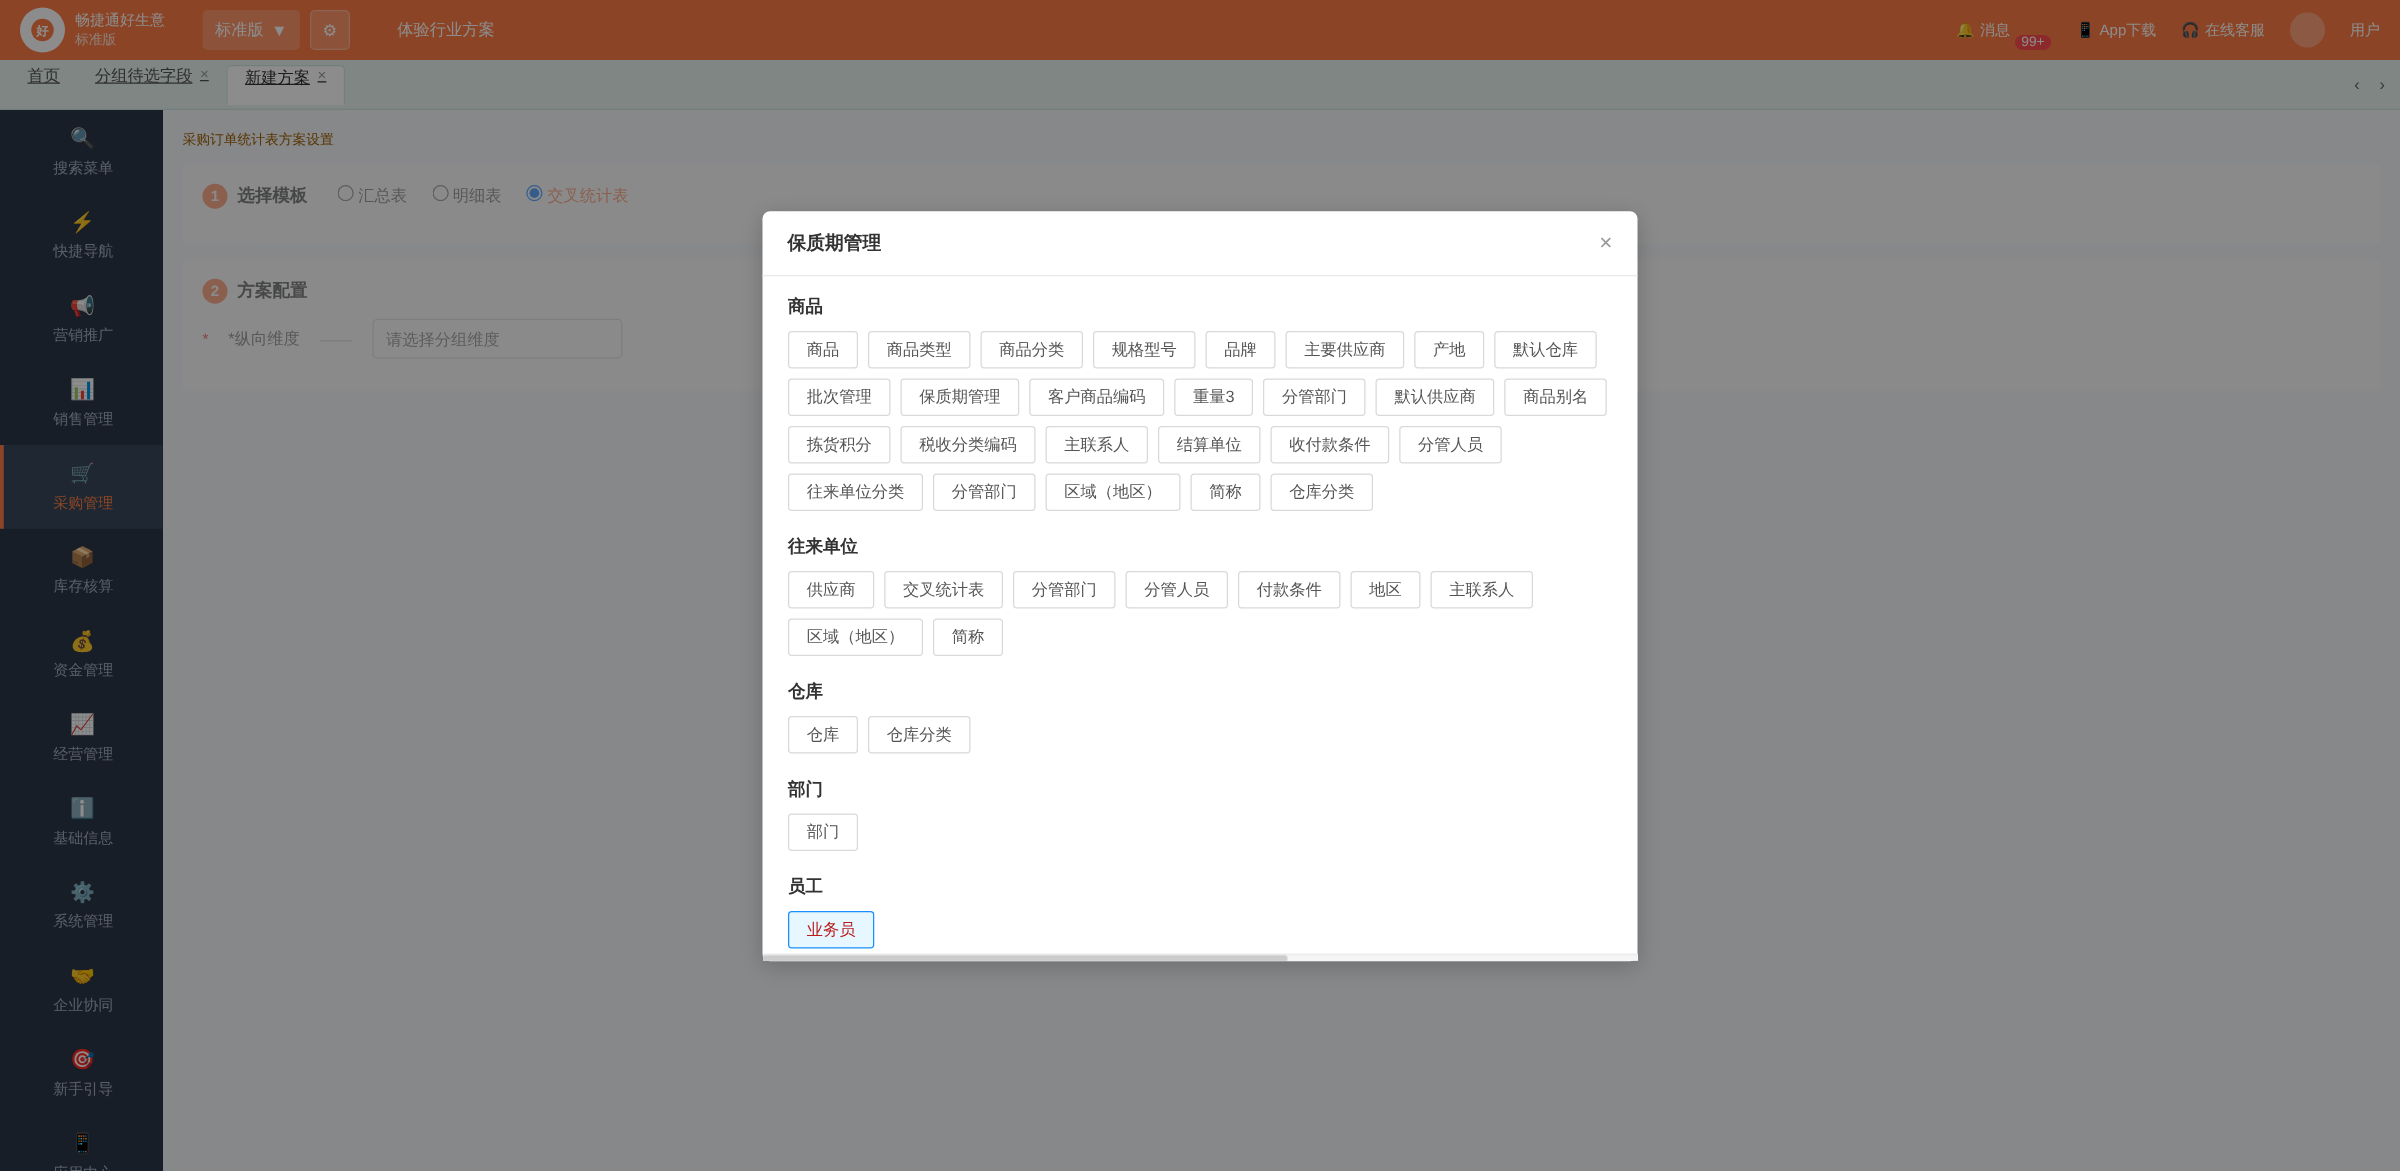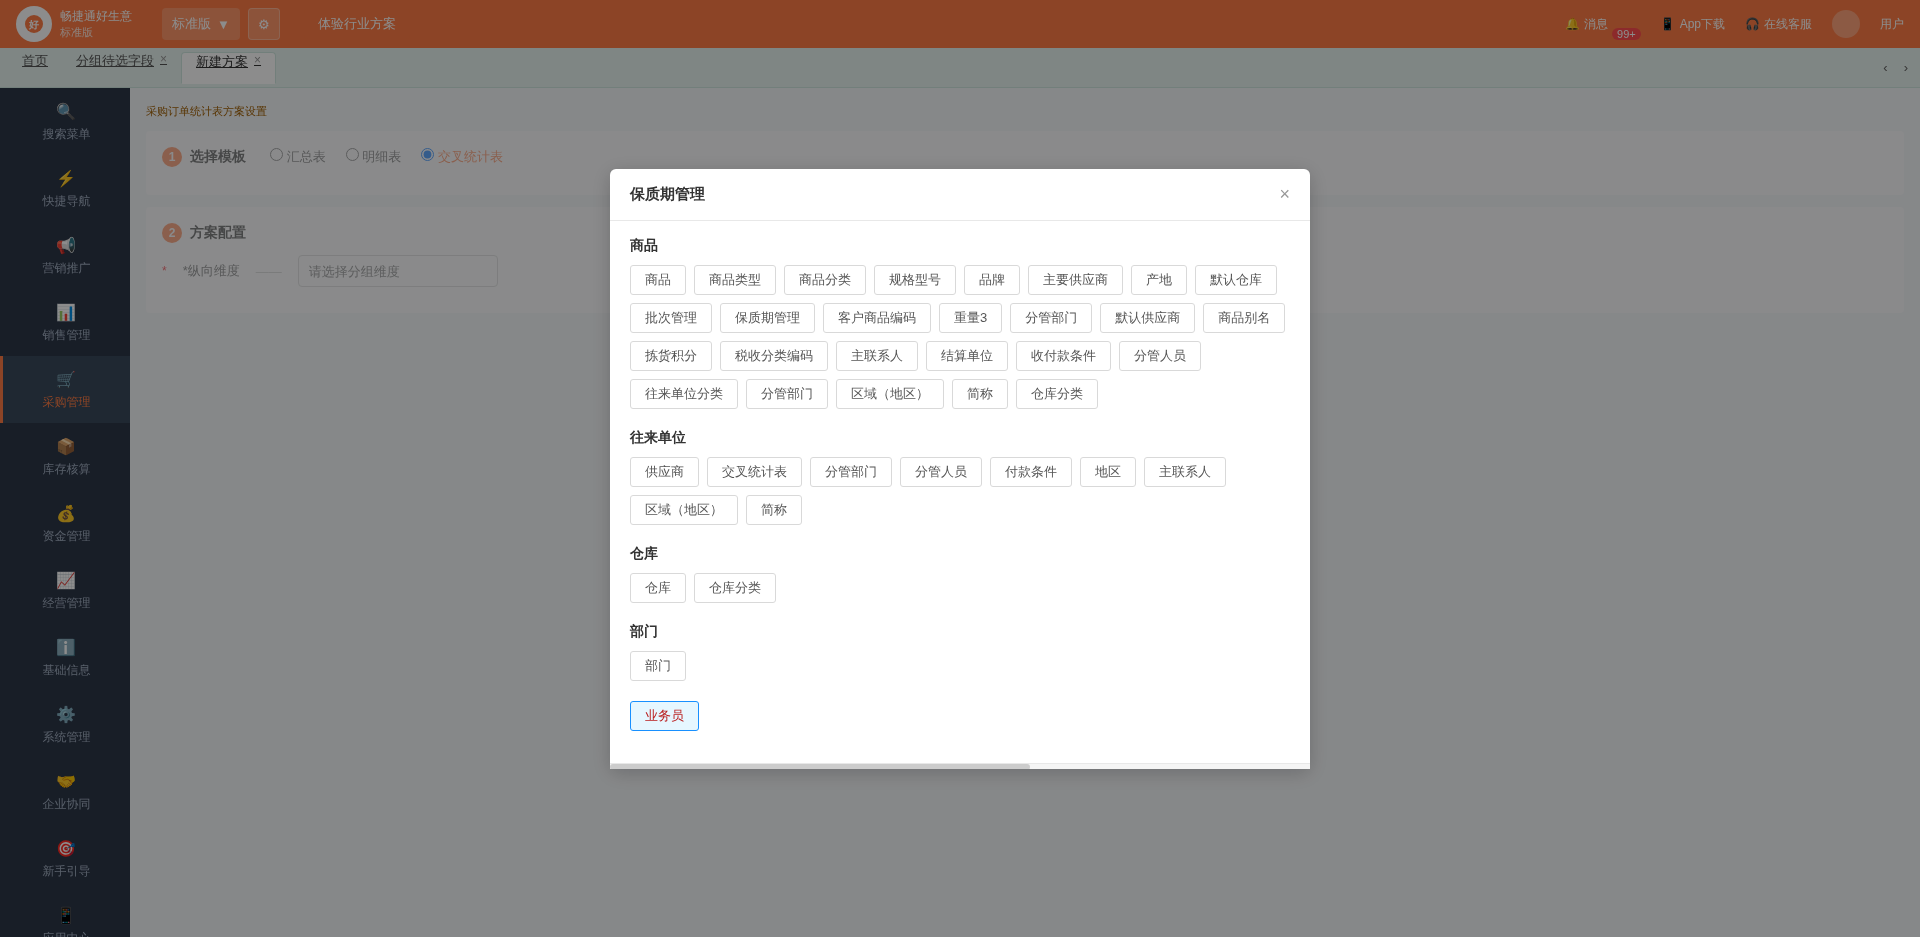--- a/index.html
+++ b/index.html
@@ -541,20 +541,21 @@
       </div>
 
       <div class="field-group">
         <div class="field-group-title">部门</div>
         <div class="field-tags">
           <button class="field-tag">部门</button>
         </div>
       </div>
 
       <div class="field-group">
+        <div class="field-group-title">员工</div>
         <div class="field-tags">
           <button class="field-tag selected">业务员</button>
         </div>
       </div>
 
     </div>
 
     <div class="modal-scrollbar-h">
       <div class="modal-scrollbar-thumb-h"></div>
     </div>

